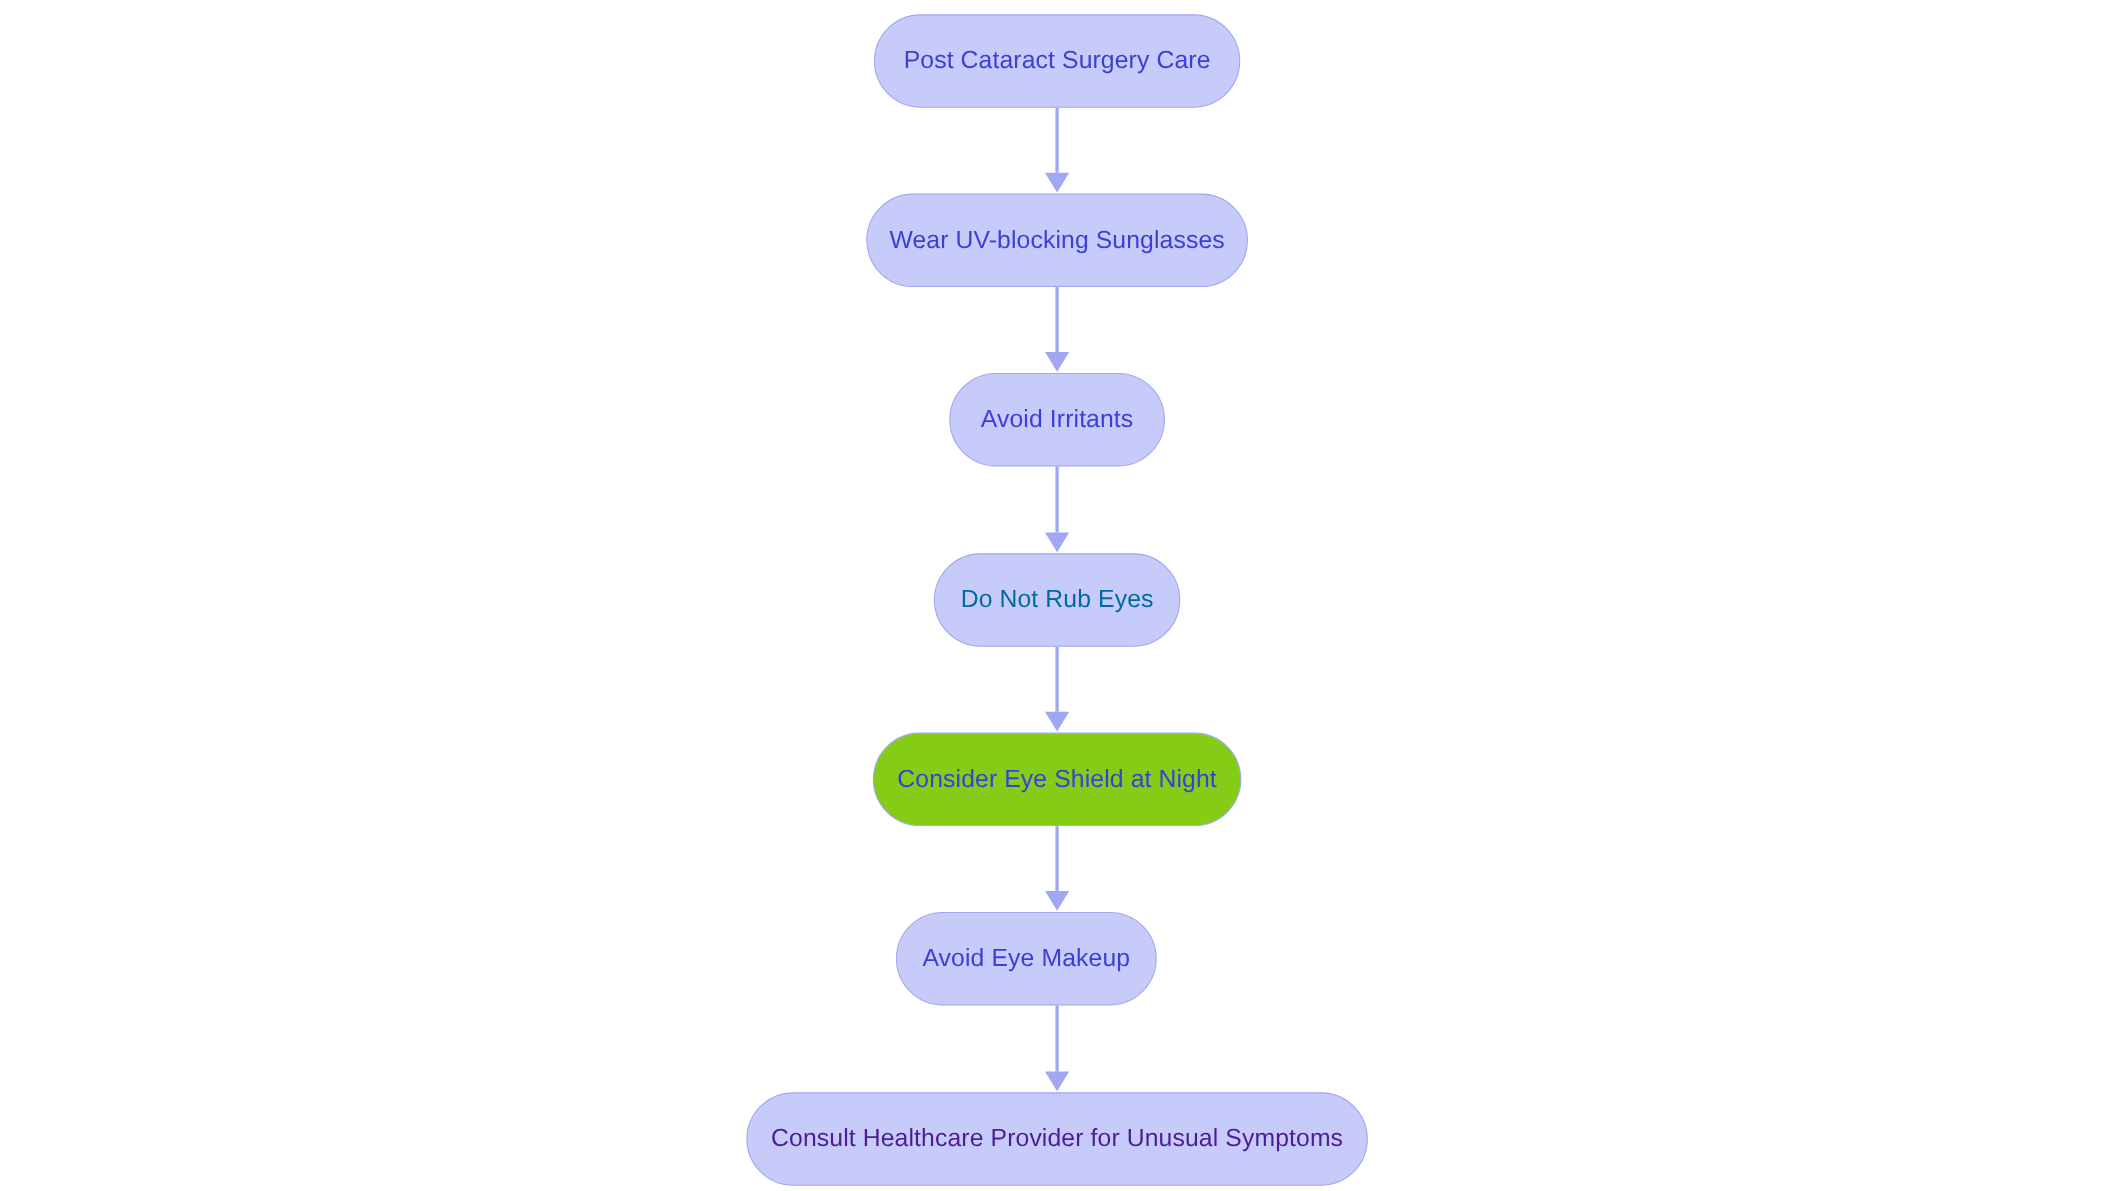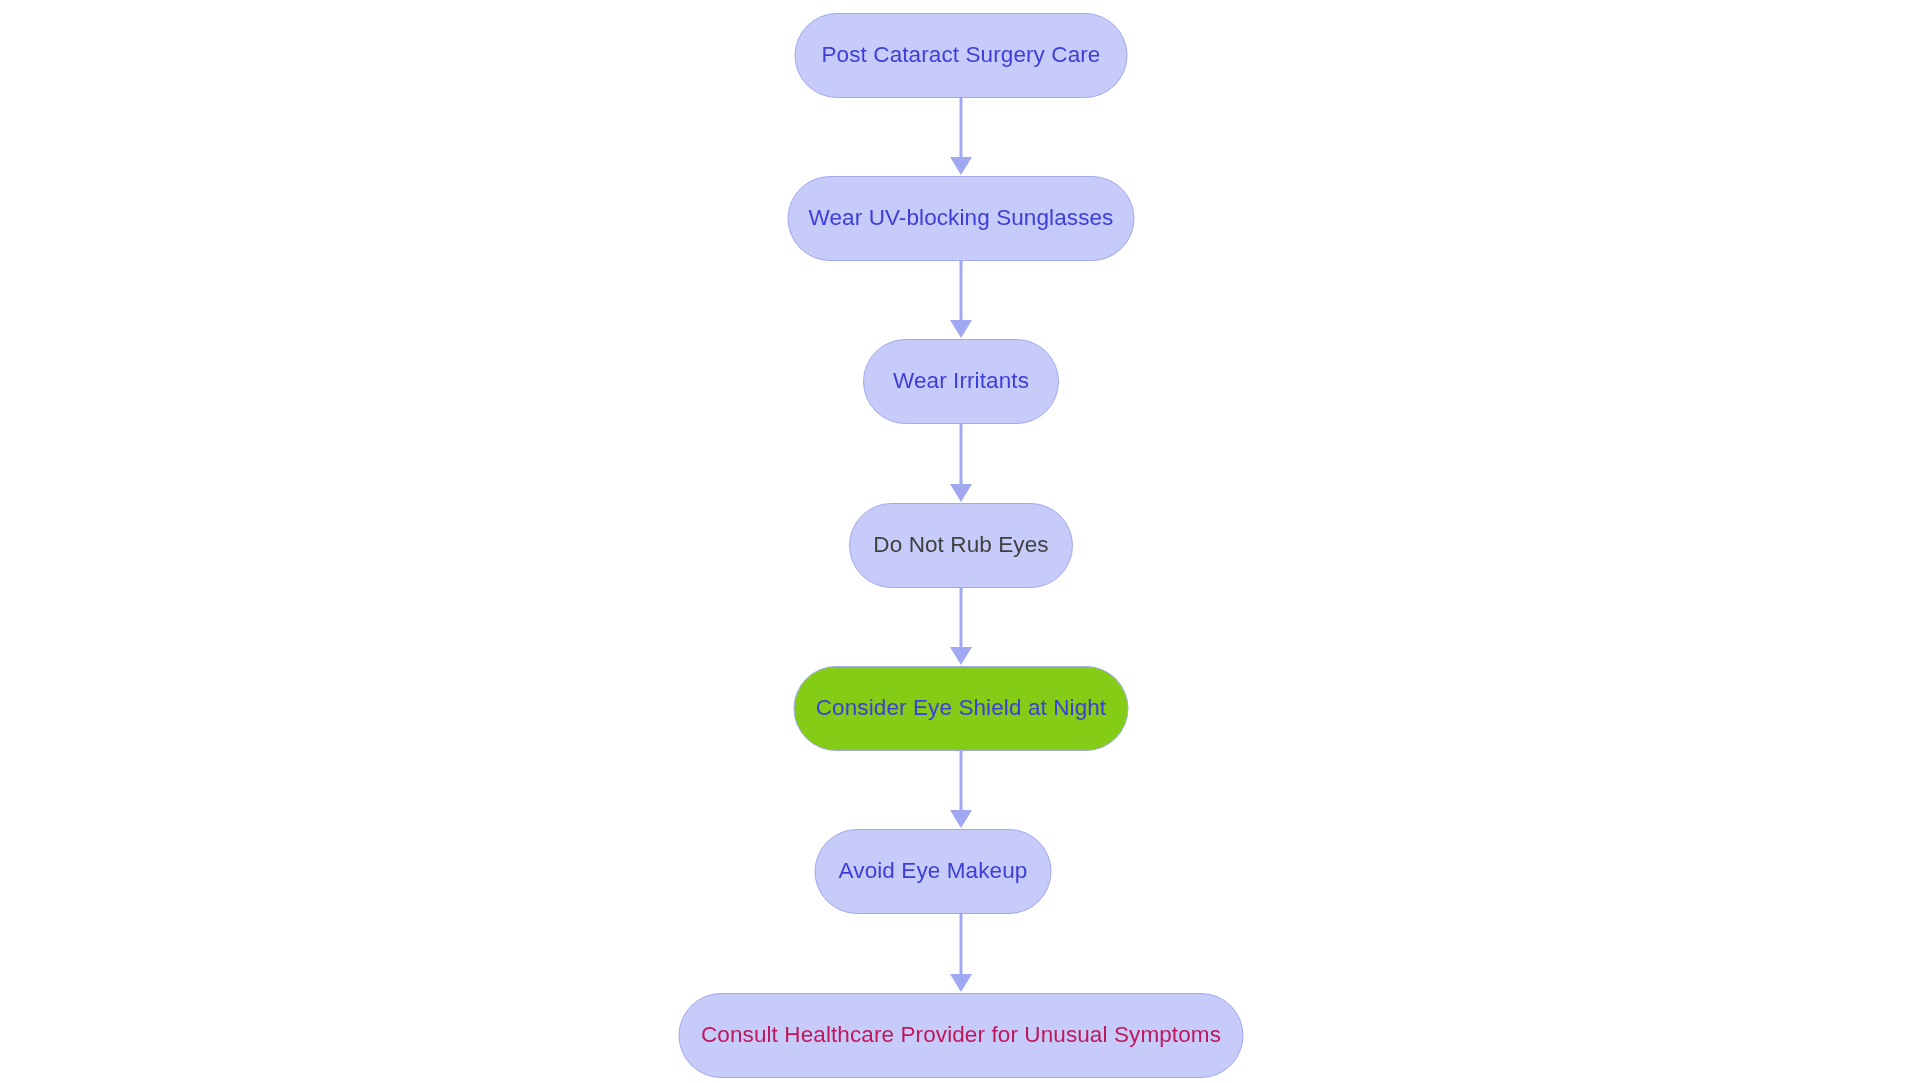--- a/index.html
+++ b/index.html
@@ -86,27 +86,27 @@
       </g>
     </svg>
 
 <div class="flow-node" style="left: 961px; top: 12.5px; width: 333px; height: 85px; background: rgb(199, 203, 249); border-color: rgb(159, 168, 240);">
       <span class="flow-node-label" style="color: rgb(59, 63, 216);">Post Cataract Surgery Care</span>
     </div>
     <div class="flow-node" style="left: 961px; top: 175.5px; width: 347px; height: 85px; background: rgb(199, 203, 249); border-color: rgb(159, 168, 240);">
       <span class="flow-node-label" style="color: rgb(59, 63, 216);">Wear UV-blocking Sunglasses</span>
     </div>
     <div class="flow-node" style="left: 961px; top: 338.5px; width: 196px; height: 85px; background: rgb(199, 203, 249); border-color: rgb(159, 168, 240);">
-      <span class="flow-node-label" style="color: rgb(59, 63, 216);">Wear Irritants</span>
+      <span class="flow-node-label" style="color: rgb(59, 63, 216);">Avoid Irritants</span>
     </div>
     <div class="flow-node" style="left: 961px; top: 502.5px; width: 224px; height: 85px; background: rgb(199, 203, 249); border-color: rgb(159, 168, 240);">
-      <span class="flow-node-label" style="color: #404040;">Do Not Rub Eyes</span>
+      <span class="flow-node-label" style="color: #0369a1;">Do Not Rub Eyes</span>
     </div>
     <div class="flow-node" style="left: 961px; top: 665.5px; width: 335px; height: 85px; background: #84cc16; border-color: rgb(159, 168, 240);">
       <span class="flow-node-label" style="color: rgb(59, 63, 216);">Consider Eye Shield at Night</span>
     </div>
     <div class="flow-node" style="left: 933px; top: 828.5px; width: 237px; height: 85px; background: rgb(199, 203, 249); border-color: rgb(159, 168, 240);">
       <span class="flow-node-label" style="color: rgb(59, 63, 216);">Avoid Eye Makeup</span>
     </div>
     <div class="flow-node" style="left: 961px; top: 992.5px; width: 565px; height: 85px; background: rgb(199, 203, 249); border-color: rgb(159, 168, 240);">
-      <span class="flow-node-label" style="color: #be185d;">Consult Healthcare Provider for Unusual Symptoms</span>
+      <span class="flow-node-label" style="color: #4c1d95;">Consult Healthcare Provider for Unusual Symptoms</span>
     </div>
   </div>
 
 </body></html>

